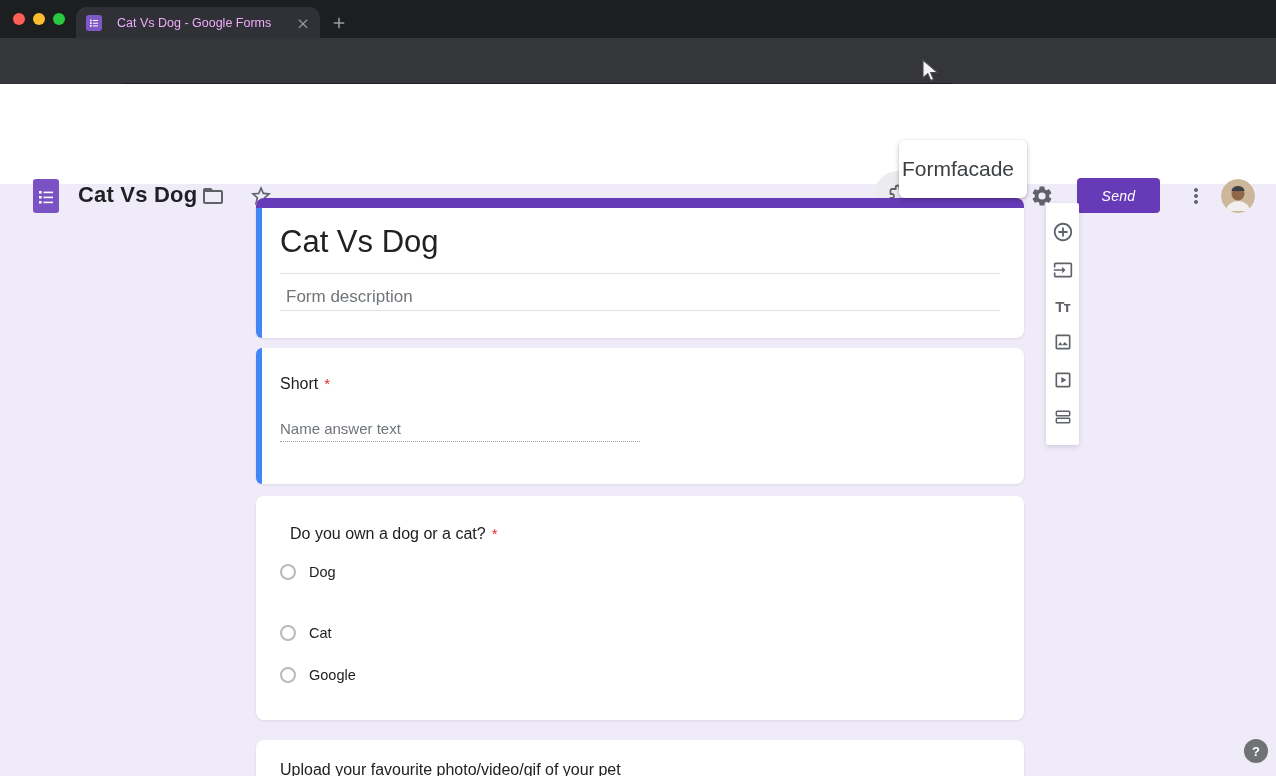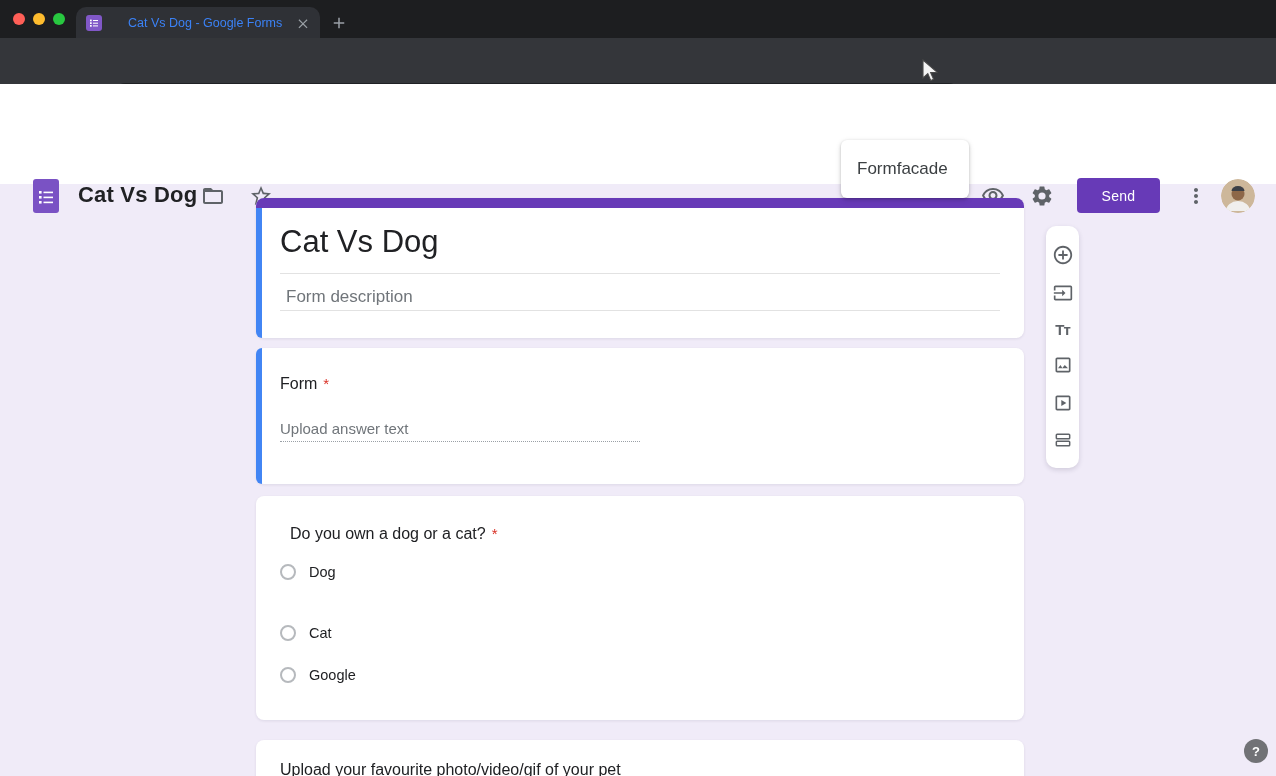--- a/index.html
+++ b/index.html
@@ -6,21 +6,21 @@
   html,body { width:1276px; height:776px; overflow:hidden; background:#f0ebf8;
               font-family:"Liberation Sans","DejaVu Sans",sans-serif; position:relative; }
   .abs { position:absolute; }
   svg { display:block; }
 
   
   .tabstrip { position:absolute; left:0; top:0; width:1276px; height:38px; background:#1d1e20; }
   .light { position:absolute; top:13px; width:12px; height:12px; border-radius:50%; }
   .tab { position:absolute; left:76px; top:7px; width:244px; height:31px; background:#2f3136;
          border-radius:10px 10px 0 0; display:flex; align-items:center; padding:0 10px; }
-  .tab-title { color:#3b82f6; font-size:12.5px; flex:1; margin-left:26px; white-space:nowrap;
+  .tab-title { color:#f0abfc; font-size:12.5px; flex:1; margin-left:15px; white-space:nowrap;
                overflow:hidden; }
   .tab-close { color:#9aa0a6; margin-left:6px; }
   .newtab { position:absolute; left:330px; top:14px; color:#9aa0a6; }
 
   .toolbar { position:absolute; left:0; top:38px; width:1276px; height:46px; background:#34363a; }
   .navbtn { position:absolute; top:50px; color:#bdc1c6; }
   .urlbar { position:absolute; left:110px; top:45px; width:854px; height:32px; border-radius:16px;
             background:#1f2124; display:flex; align-items:center; padding:0 12px; }
   .url-host { color:#e8eaed; font-size:13.5px; margin-left:9px; }
   .url-path { color:#9aa0a6; font-size:13.5px; white-space:nowrap; }
@@ -37,56 +37,56 @@
   .appheader { position:absolute; left:0; top:84px; width:1276px; height:100px; background:#ffffff; }
   .formlogo { position:absolute; left:33px; top:95px; }
   .apptitle { position:absolute; left:78px; top:98px; font-size:22px; font-weight:600; color:#202124;
               letter-spacing:.2px; }
   .hicon { position:absolute; top:100px; color:#5f6368; }
   .hover-circle { position:absolute; left:874px; top:87px; width:48px; height:48px; border-radius:50%;
                   background:#ececf0; display:flex; align-items:center; justify-content:center;
                   color:#5f6368; }
   .send-btn { position:absolute; left:1077px; top:94px; width:83px; height:35px; border-radius:4px;
               background:#673ab7; color:#fff; font-size:14px; font-weight:500; border:none;
-              display:flex; align-items:center; justify-content:center; letter-spacing:.3px; }
+              display:flex; align-items:center; justify-content:center; letter-spacing:.3px;font-style:italic; }
   .avatar-lg { position:absolute; left:1221px; top:95px; width:34px; height:34px; border-radius:50%;
                overflow:hidden; }
 
   .navtabs { position:absolute; left:0; top:150px; width:1276px; height:34px; display:flex;
              justify-content:center; }
   .navtab { position:relative; padding:0 14px; font-size:14px; font-weight:500; display:flex;
             align-items:center; color:#3c4043; }
   .navtab.active { color:#673ab7; }
   .navtab.active:after { content:""; position:absolute; left:4px; right:4px; bottom:0; height:3px;
                          background:#673ab7; border-radius:3px 3px 0 0; }
 
   
-  .addon-tip { position:absolute; left:841px; top:140px; width:128px; height:58px; background:#fff;
+  .addon-tip { position:absolute; left:899px; top:140px; width:128px; height:58px; background:#fff;
                border-radius:6px; box-shadow:0 1px 3px rgba(0,0,0,.22), 0 2px 6px rgba(0,0,0,.12);
-               display:flex; align-items:center; padding-left:16px; font-size:17px; color:#3c4043;
+               display:flex; align-items:center; padding-left:3px; font-size:21px; color:#3c4043;
                z-index:50; }
 
   
   .card { position:absolute; left:256px; width:768px; background:#fff; border-radius:8px;
           box-shadow:0 1px 3px rgba(33,26,59,.09); }
   .topbar { position:absolute; left:0; top:0; width:100%; height:10px; background:#673ab7;
             border-radius:8px 8px 0 0; }
   .bluebar { position:absolute; left:0; width:6px; background:#4285f4; }
   .q-title { font-size:16px; font-weight:500; color:#202124; }
   .req { color:#d93025; margin-left:6px; font-size:15px; }
   .placeholder { font-size:15px; color:#70757a; }
   .divider { position:absolute; height:1px; background:#e2e2e2; }
   .radio-row { position:absolute; left:24px; display:flex; align-items:center; height:24px; }
   .radio { width:16px; height:16px; border:2px solid #b6b9bd; border-radius:50%; }
   .radio-label { margin-left:13px; font-size:14.5px; color:#202124; }
 
   
   .side-toolbar { position:absolute; left:1046px; top:203px; width:33px; height:242px; background:#fff;
-                  border-radius:10px; box-shadow:0 2px 5px rgba(33,26,59,.15); display:flex;
-                  flex-direction:column; align-items:center; justify-content:space-evenly; color:#5f6368;margin-top:23px; }
+                  border-radius:2px; box-shadow:0 2px 5px rgba(33,26,59,.15); display:flex;
+                  flex-direction:column; align-items:center; justify-content:space-evenly; color:#5f6368; }
   .tt-glyph { font-size:15px; font-weight:bold; color:#5f6368; letter-spacing:-1px; }
 
   .help-btn { position:absolute; left:1244px; top:739px; width:24px; height:24px; border-radius:50%;
               background:#717276; color:#fff; font-size:13px; font-weight:bold; display:flex;
               align-items:center; justify-content:center; }
 
   .cursor { position:absolute; left:920px; top:58px; z-index:200; }
 </style>
 </head>
 <body>
@@ -282,23 +282,23 @@
   <div class="bluebar" style="top:10px;bottom:0;border-radius:0 0 0 8px"></div>
   <div class="abs" style="left:24px;top:26px;font-size:31px;color:#202124">Cat Vs Dog</div>
   <div class="divider" style="left:24px;right:24px;top:75px"></div>
   <div class="abs placeholder" style="left:30px;top:89px;font-size:17px">Form description</div>
   <div class="divider" style="left:24px;right:24px;top:112px"></div>
 </div>
 
 <div class="card" style="top:348px;height:136px">
   <div class="bluebar" style="top:0;bottom:0;border-radius:8px 0 0 8px"></div>
   <div class="abs" style="left:24px;top:27px">
-    <span class="q-title">Form</span><span class="req">*</span>
-  </div>
-  <div class="abs placeholder" style="left:24px;top:72px">Upload answer text</div>
+    <span class="q-title">Short</span><span class="req">*</span>
+  </div>
+  <div class="abs placeholder" style="left:24px;top:72px">Name answer text</div>
   <div class="abs" style="left:24px;top:93px;width:360px;border-bottom:1px dotted #9aa0a6"></div>
 </div>
 
 <div class="card" style="top:496px;height:224px">
   <div class="abs" style="left:34px;top:29px">
     <span class="q-title">Do you own a dog or a cat?</span><span class="req">*</span>
   </div>
   <div class="radio-row" style="top:64px">
     <span class="radio"></span>
     <span class="radio-label">Dog</span>

